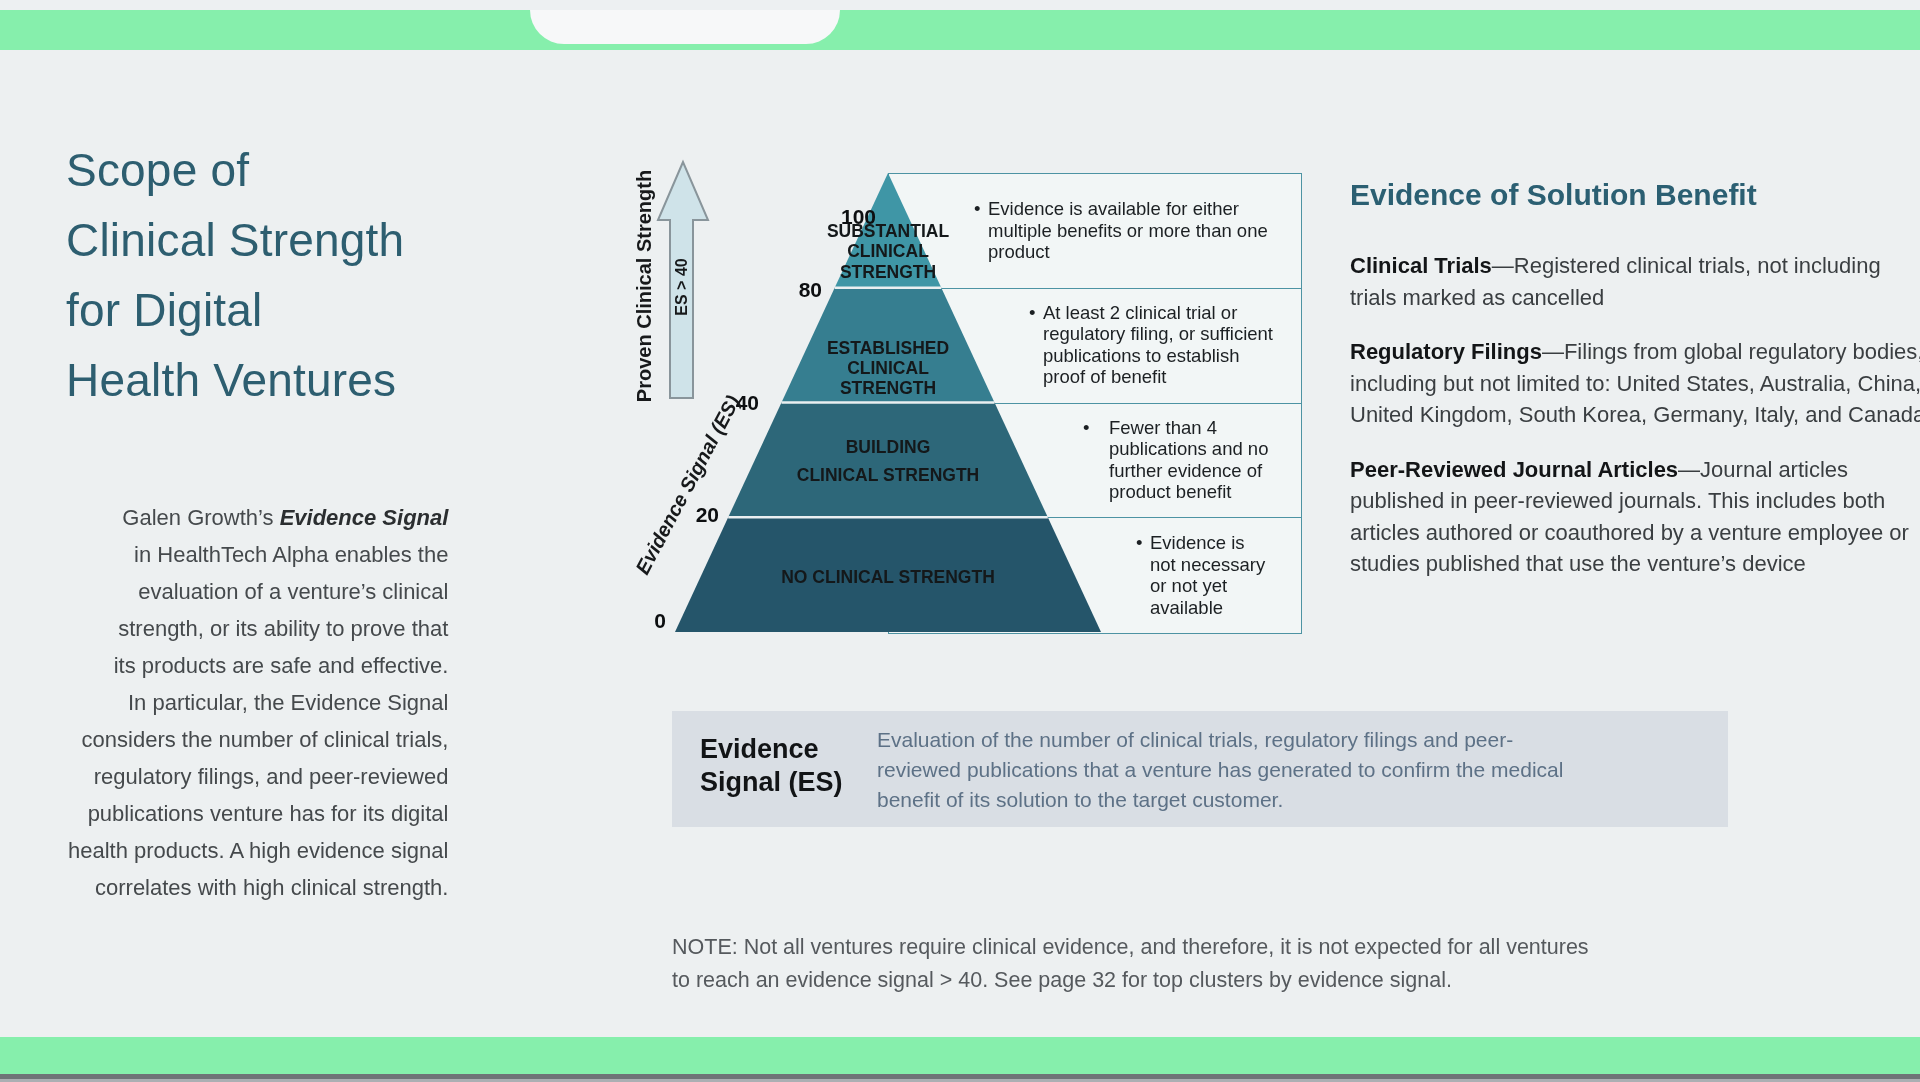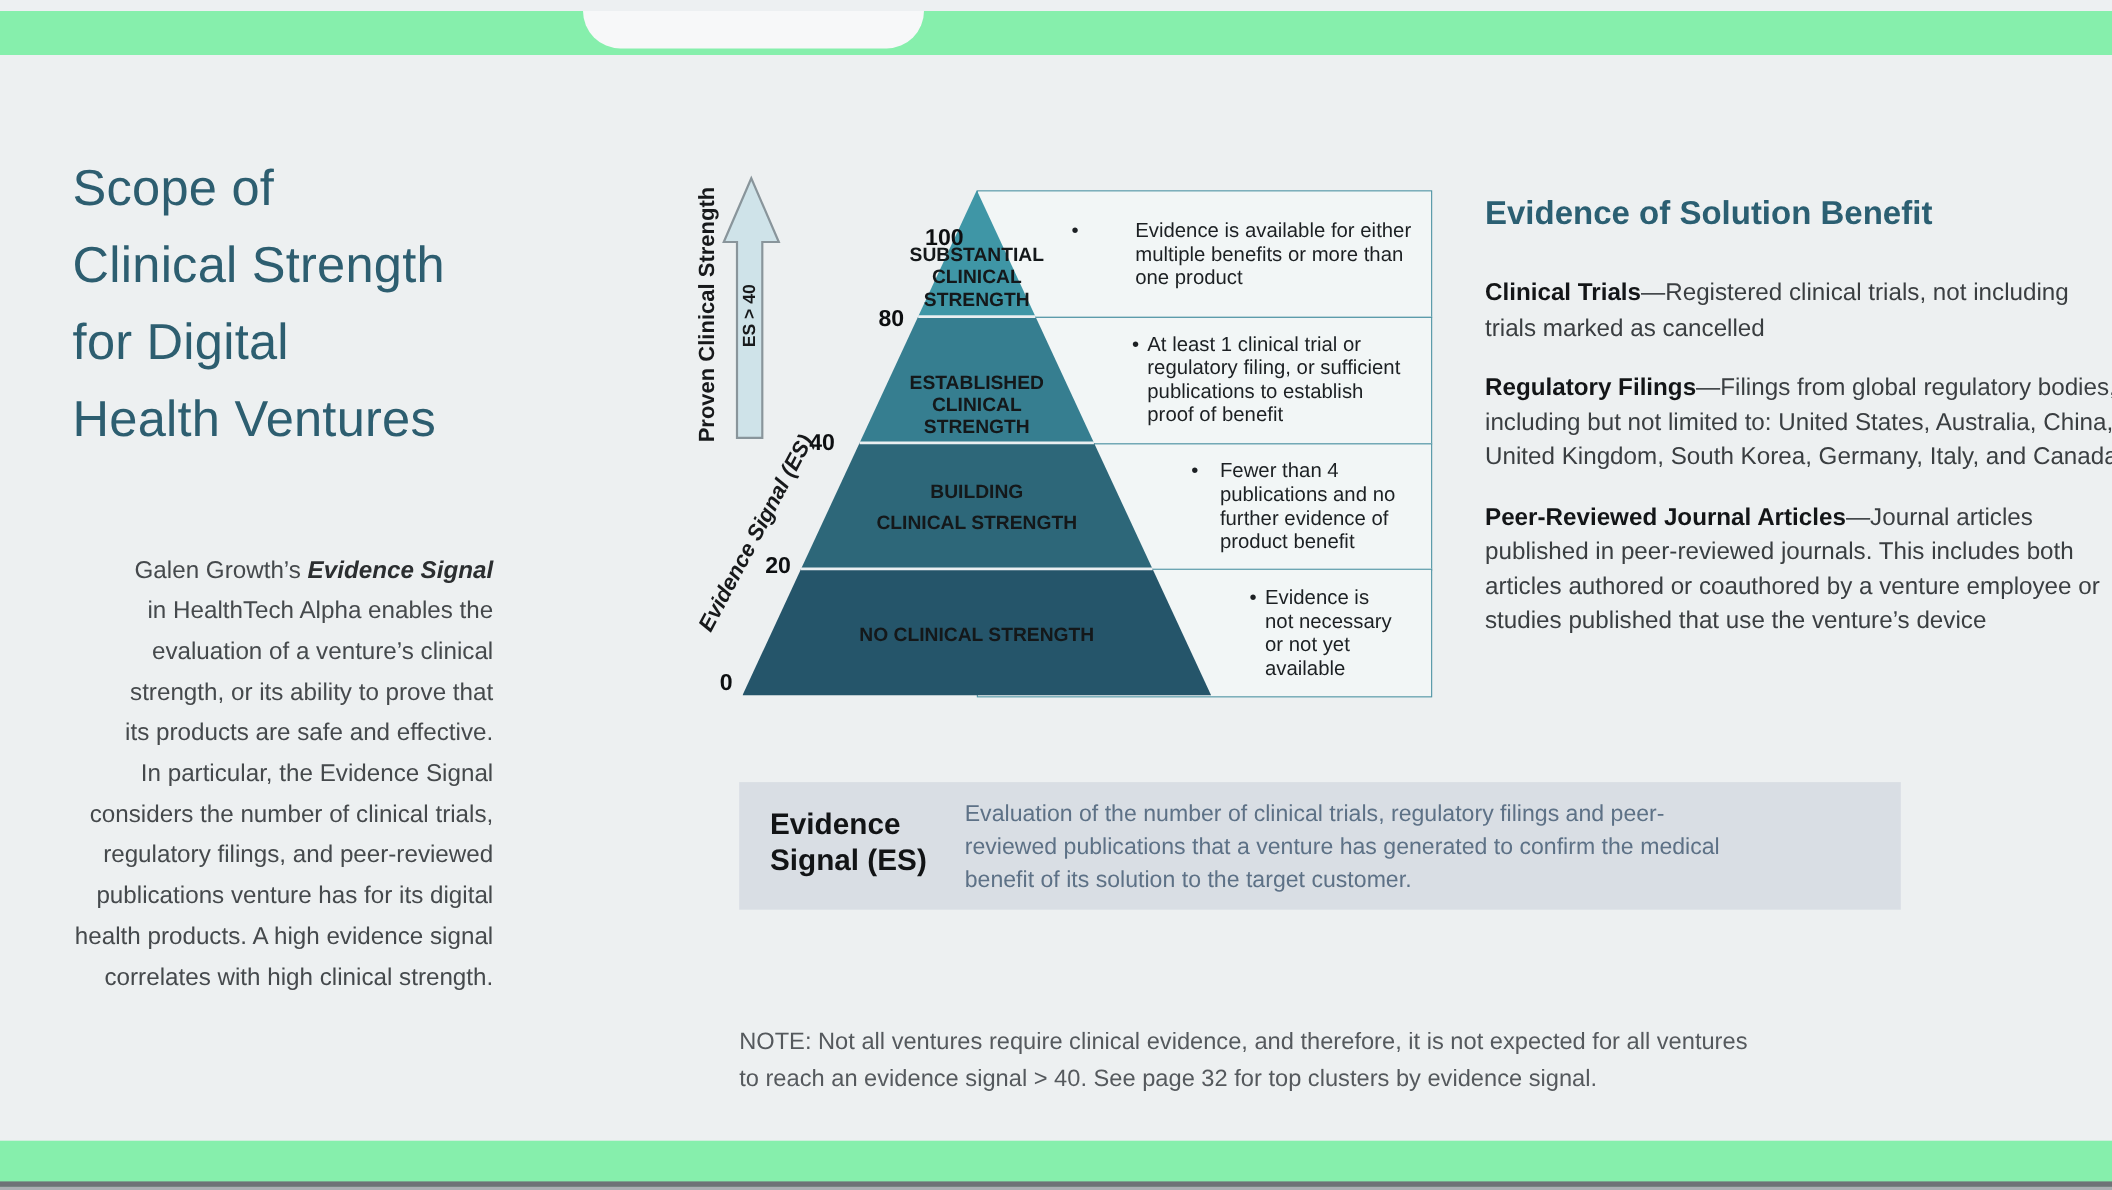--- a/index.html
+++ b/index.html
@@ -19,21 +19,21 @@
          font-weight:500;letter-spacing:0.2px;}
   #title div{white-space:nowrap;}
   #intro{left:68px;top:499px;color:#45494c;font-size:22px;line-height:37px;}
   #intro div{white-space:nowrap;text-align:right;}
   #intro .term{font-weight:700;font-style:italic;color:#2b2e30;}
 
   
   .tier-box{background:#f2f6f6;border:1.5px solid #4d93a3;box-sizing:border-box;}
   .bullet{display:flex;font-size:18.5px;line-height:21.5px;color:#1c2023;}
   .bullet .dot{width:14px;flex:0 0 14px;}
-  #tier-box-1 .bullet{padding:24px 0 0 85px;}  #tier-box-1 .btext{width:300px;margin-left:44px;}
+  #tier-box-1 .bullet{padding:24px 0 0 85px;}  #tier-box-1 .btext{width:300px;}
   #tier-box-2 .bullet{padding:13px 0 0 140px;} #tier-box-2 .btext{width:238px;}
   #tier-box-3 .bullet{padding:13px 0 0 194px;} #tier-box-3 .btext{width:185px;margin-left:12px;}
   #tier-box-4 .bullet{padding:14px 0 0 247px;} #tier-box-4 .btext{width:118px;}
 
   
   #pyramid-svg{z-index:2;}
   #pyramid-svg text{font-family:"Liberation Sans",sans-serif;font-weight:700;
                     font-size:17.5px;fill:#14181a;text-anchor:middle;}
   .tick{width:70px;text-align:right;font-size:21px;font-weight:700;color:#0d0f11;z-index:3;}
 
@@ -95,21 +95,21 @@
 
   <div class="abs tier-box" id="tier-box-1" style="left:888px;top:173px;width:414px;height:116px;z-index:1;">
     <div class="bullet">
       <span class="dot">•</span>
       <span class="btext">Evidence is available for either multiple benefits or more than one product</span>
     </div>
   </div>
   <div class="abs tier-box" id="tier-box-2" style="left:888px;top:287.5px;width:414px;height:116px;z-index:1;">
     <div class="bullet">
       <span class="dot">•</span>
-      <span class="btext">At least 1 clinical trial or regulatory filing, or sufficient publications to establish proof of benefit</span>
+      <span class="btext">At least 2 clinical trial or regulatory filing, or sufficient publications to establish proof of benefit</span>
     </div>
   </div>
   <div class="abs tier-box" id="tier-box-3" style="left:888px;top:402.5px;width:414px;height:116px;z-index:1;">
     <div class="bullet">
       <span class="dot">•</span>
       <span class="btext">Fewer than 4 publications and no further evidence of product benefit</span>
     </div>
   </div>
   <div class="abs tier-box" id="tier-box-4" style="left:888px;top:517.25px;width:414px;height:116.25px;z-index:1;">
     <div class="bullet">

